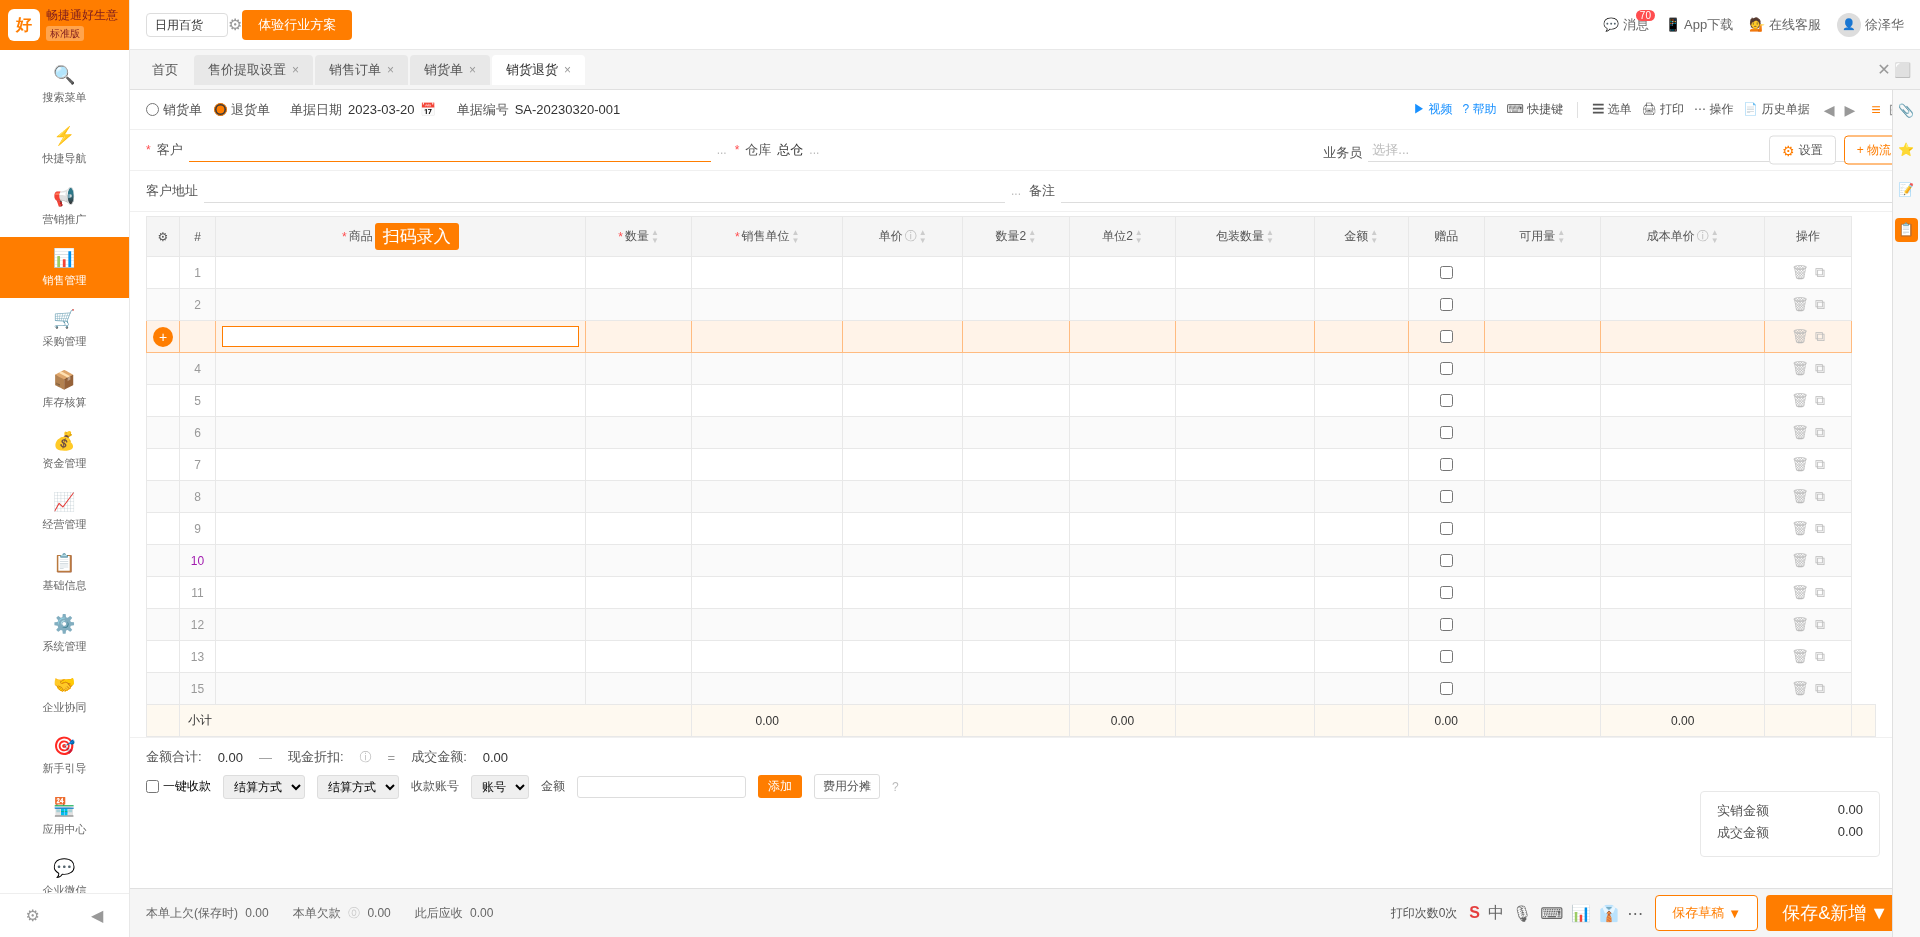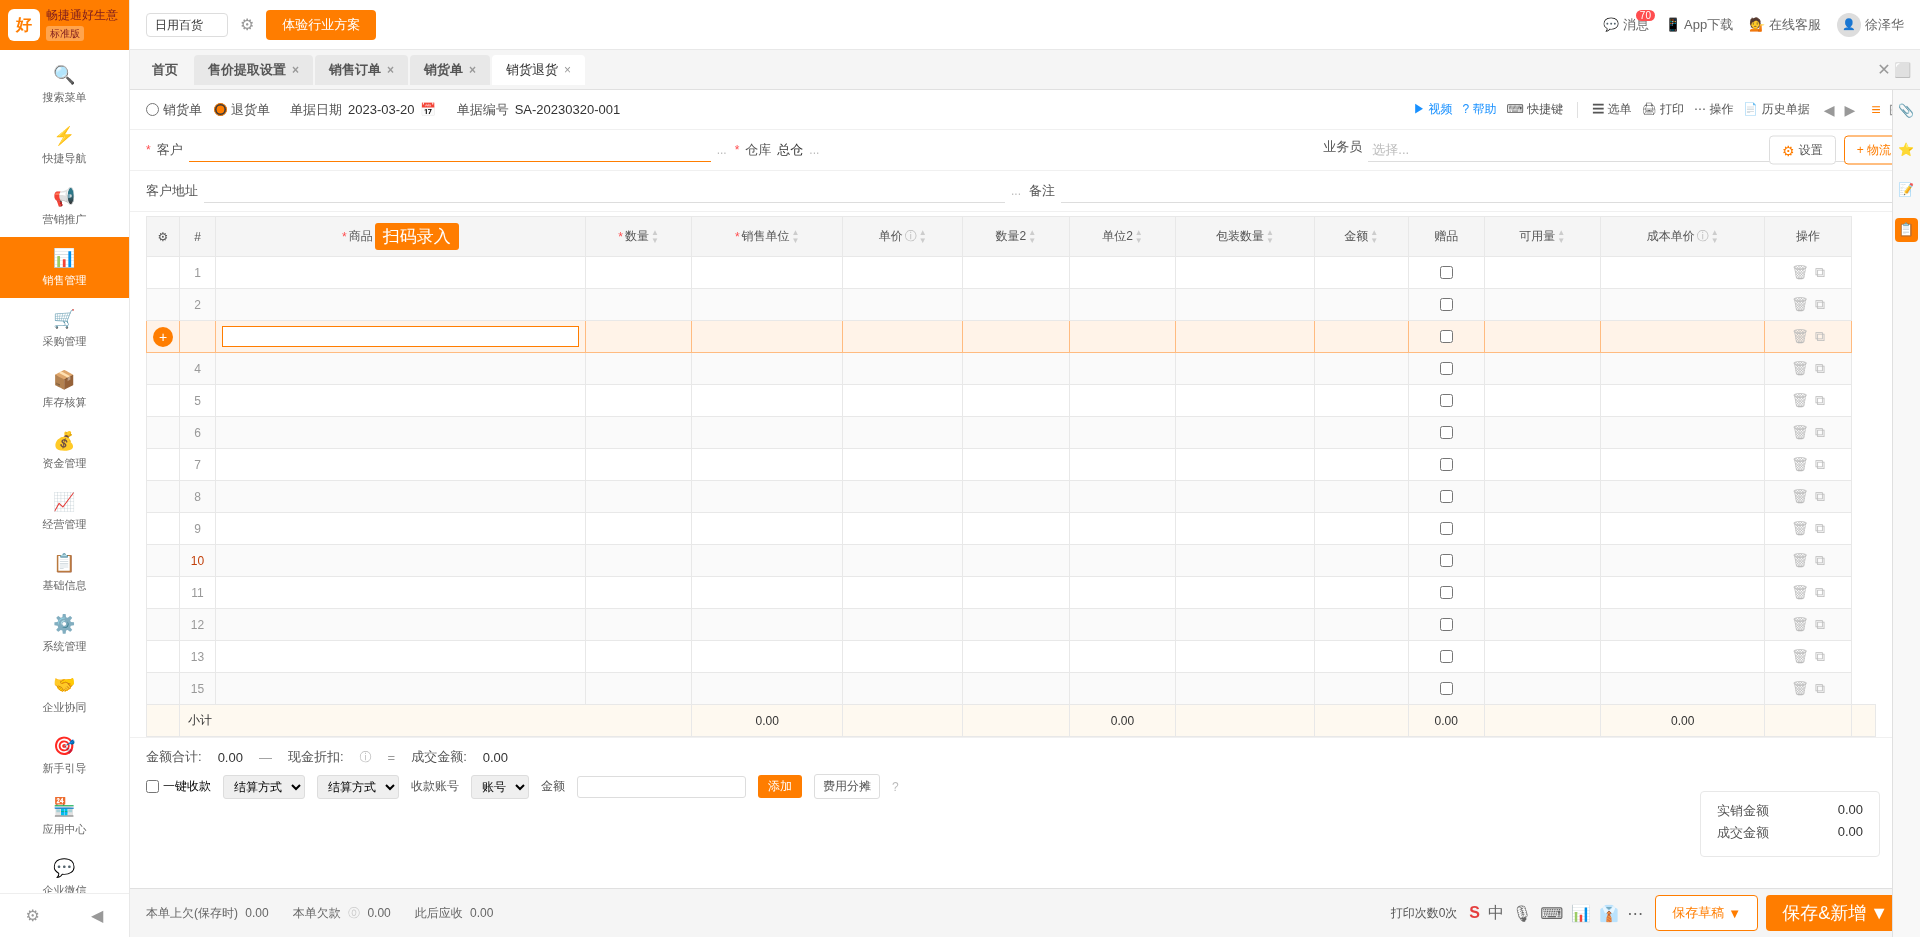--- a/index.html
+++ b/index.html
@@ -16,33 +16,33 @@
     .sidebar-item.active { background: #ff7d00; color: #fff; }
     .sidebar-item .s-icon { font-size: 18px; }
     .sidebar-bottom { padding: 8px 0; border-top: 1px solid #eee; display: flex; justify-content: space-around; }
     .sidebar-bottom-btn { color: #999; font-size: 16px; cursor: pointer; padding: 4px; }
 
     
     .main { flex: 1; display: flex; flex-direction: column; overflow: hidden; }
 
     
     .topbar { height: 50px; background: #fff; border-bottom: 1px solid #e8e8e8; display: flex; align-items: center; justify-content: space-between; padding: 0 16px; }
-    .topbar-left { display: flex; align-items: center; gap: 12px; color: #666; font-size: 13px; }
+    .topbar-left { display: flex; align-items: center; gap: 0; color: #666; font-size: 13px; }
     .topbar-select { border: 1px solid #ddd; border-radius: 4px; padding: 4px 24px 4px 8px; font-size: 12px; appearance: none; background: #fff; cursor: pointer; color: #333; }
     .topbar-gear { color: #999; font-size: 16px; cursor: pointer; }
     .topbar-btn { background: #ff7d00; color: #fff; border: none; border-radius: 4px; padding: 6px 16px; font-size: 13px; cursor: pointer; }
     .topbar-right { display: flex; align-items: center; gap: 16px; color: #666; font-size: 13px; }
     .topbar-msg { position: relative; }
     .topbar-badge { position: absolute; top: -6px; right: -6px; background: #ff4d4f; color: #fff; border-radius: 8px; font-size: 10px; padding: 0 4px; min-width: 16px; text-align: center; }
     .topbar-user { display: flex; align-items: center; gap: 4px; }
     .topbar-avatar { width: 24px; height: 24px; background: #ddd; border-radius: 50%; display: flex; align-items: center; justify-content: center; font-size: 11px; color: #666; }
 
     
     .tabbar { height: 40px; background: #f5f5f5; border-bottom: 1px solid #e0e0e0; display: flex; align-items: center; padding: 0 8px; gap: 2px; }
-    .tab { padding: 6px 14px; border-radius: 4px 4px 0 0; font-size: 13px; cursor: pointer; display: flex; align-items: center; gap: 6px; position: relative; color: #555; background: #e8e8e8; font-weight: bold; }
+    .tab { padding: 6px 14px; border-radius: 4px 4px 0 0; font-size: 13px; cursor: pointer; display: flex; align-items: center; gap: 6px; position: relative; color: #555; background: #e8e8e8; }
     .tab.active { background: #fff; color: #333; font-weight: 500; }
     .tab-close { font-size: 12px; color: #999; cursor: pointer; }
     .tab-home { background: transparent; }
 
     
     .content { flex: 1; overflow: auto; background: #fff; }
     .radio-group { display: flex; align-items: center; gap: 12px; }
     .radio-item { display: flex; align-items: center; gap: 4px; cursor: pointer; color: #555; font-size: 13px; }
     .radio-item input { accent-color: #ff7d00; }
     .form-field { display: flex; align-items: center; gap: 6px; font-size: 13px; color: #555; }
@@ -314,21 +314,21 @@
         <span style="color:#555; font-size:13px;">客户</span>
         <input class="cust-input underline-orange" type="text" placeholder="" style="flex: 1 1 0%; min-width: 120px;">
         <span class="cust-dots">...</span>
       </div>
       <div style="display: flex; align-items: center; gap: 6px;">
         <span style="color:#ff4d4f;">*</span>
         <span style="color:#555; font-size:13px;">仓库</span>
         <span style="color:#333; font-size:13px;">总仓</span>
         <span class="cust-dots">...</span>
       </div>
-      <div style="display: flex; align-items: flex-start; gap: 6px;">
+      <div style="display: flex; align-items: flex-end; gap: 6px;">
         <span style="color:#555; font-size:13px;">业务员</span>
         <input class="cust-input underline-gray" type="text" placeholder="选择..." style="">
         <span class="cust-dots">...</span>
       </div>
 
       <div style="position: absolute; right: 16px; top: 50%; transform: translateY(-50%); display: flex; gap: 8px;">
         <button class="r-btn">
           <span class="r-btn-icon">⚙</span>
           <span>设置</span>
         </button>
@@ -670,21 +670,21 @@
               <td></td>
               <td>
                 <div class="row-action">
                   <span class="row-action-btn">🗑</span>
                   <span class="row-action-btn">⧉</span>
                 </div>
               </td>
             </tr>
           <tr>
               <td></td>
-              <td style="color:#c2410c;">10</td>
+              <td style="color:#a21caf;">10</td>
               <td></td>
               <td></td>
               <td></td>
               <td></td>
               <td></td>
               <td></td>
               <td></td>
               <td></td>
               <td>
                 <div class="checkbox-cell">

